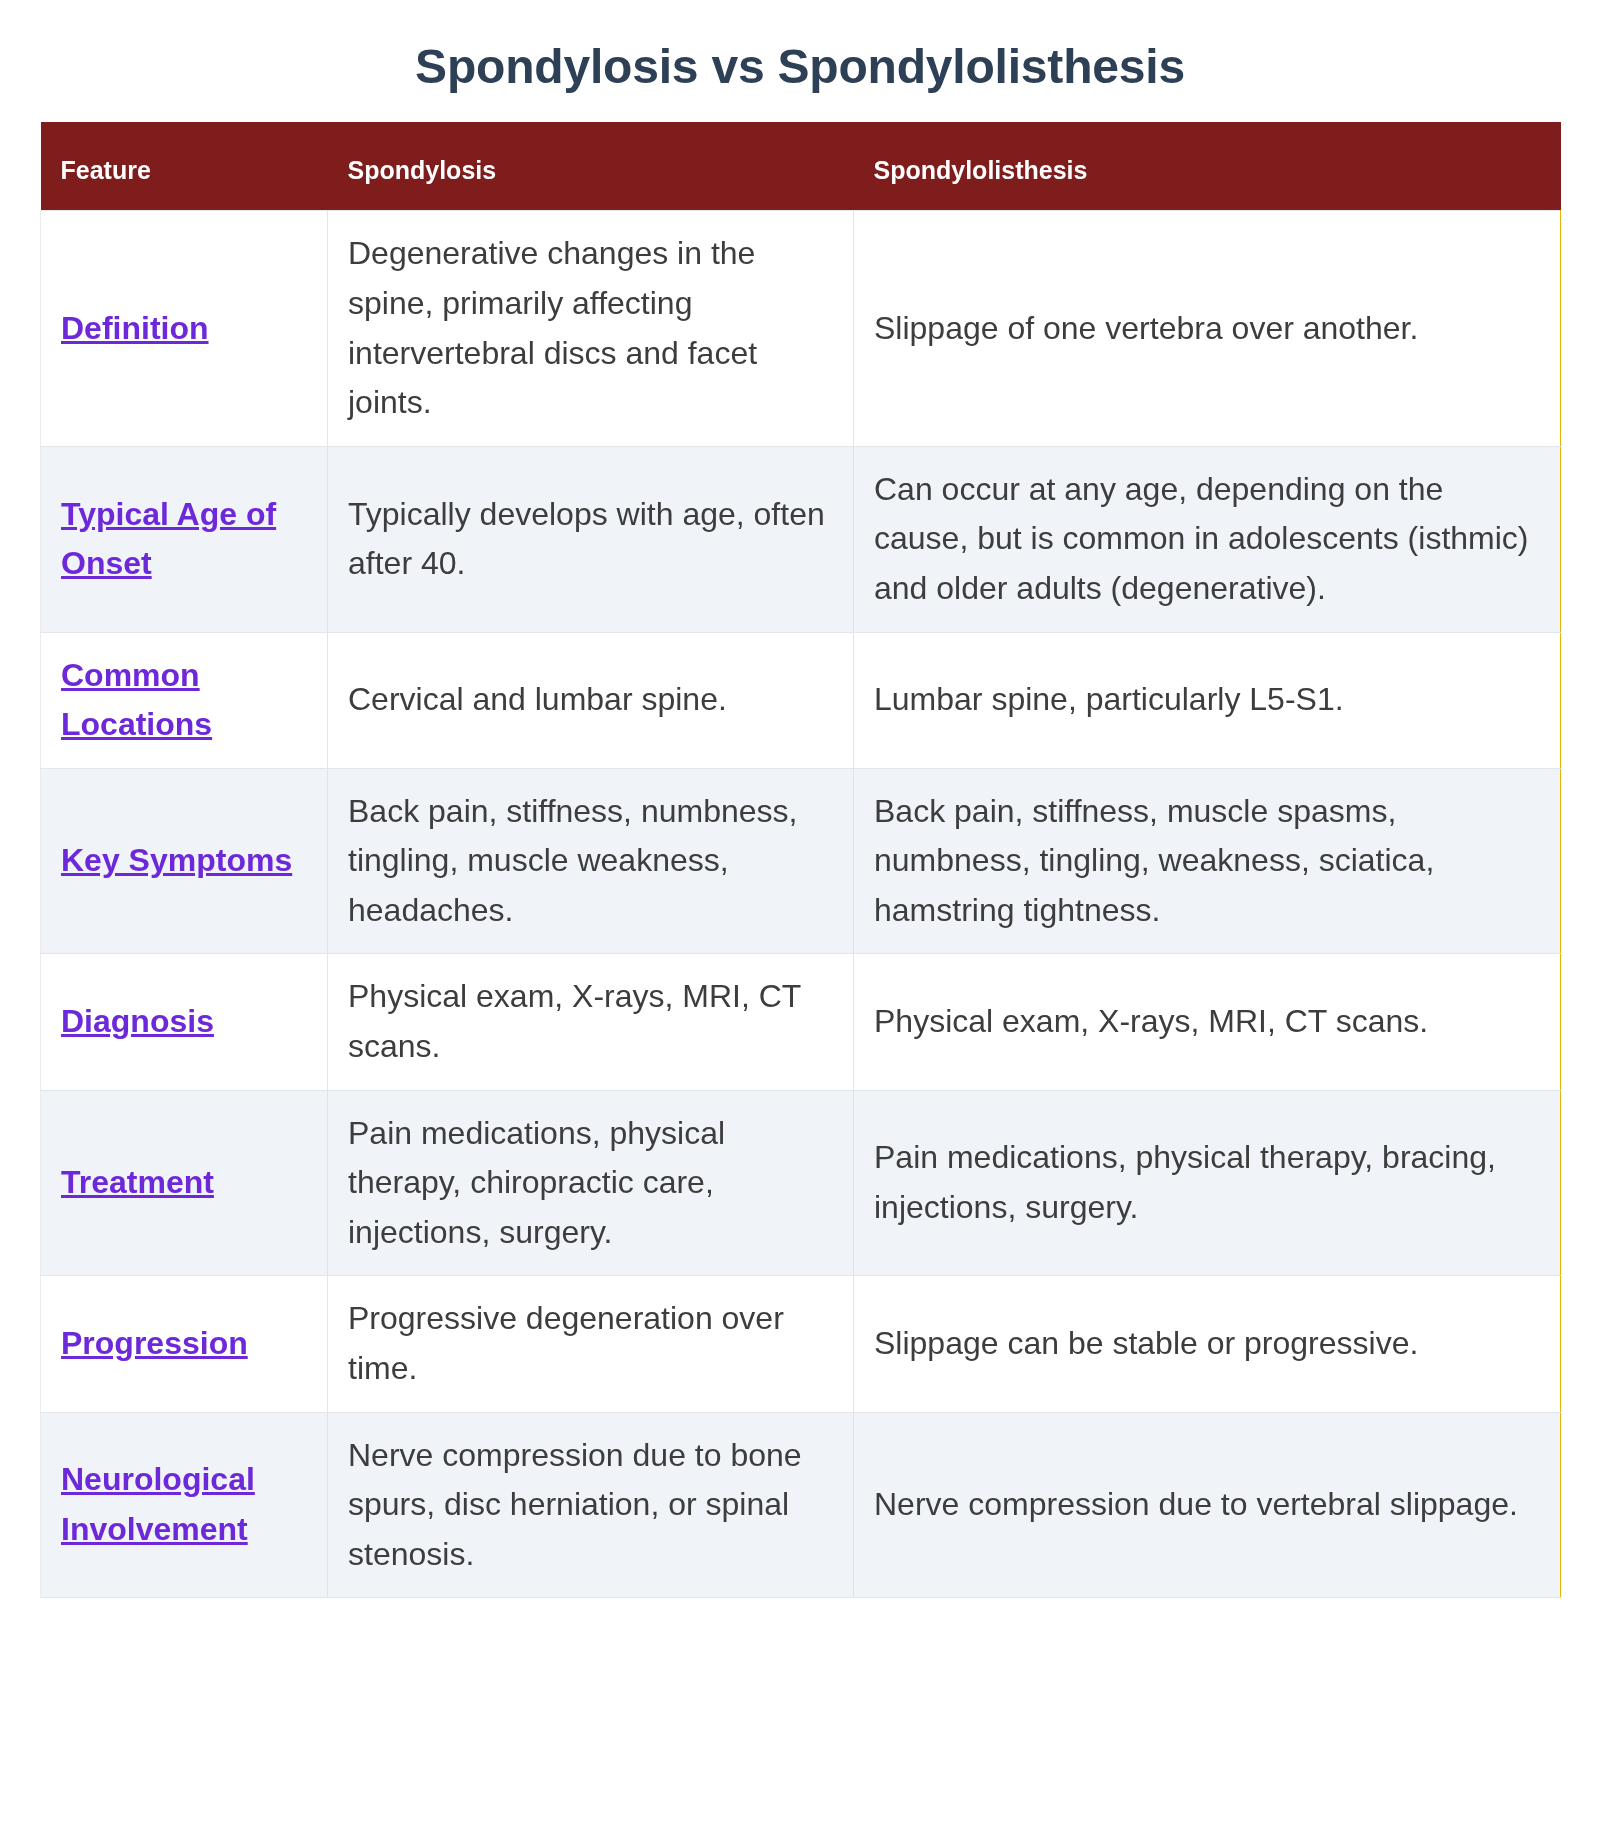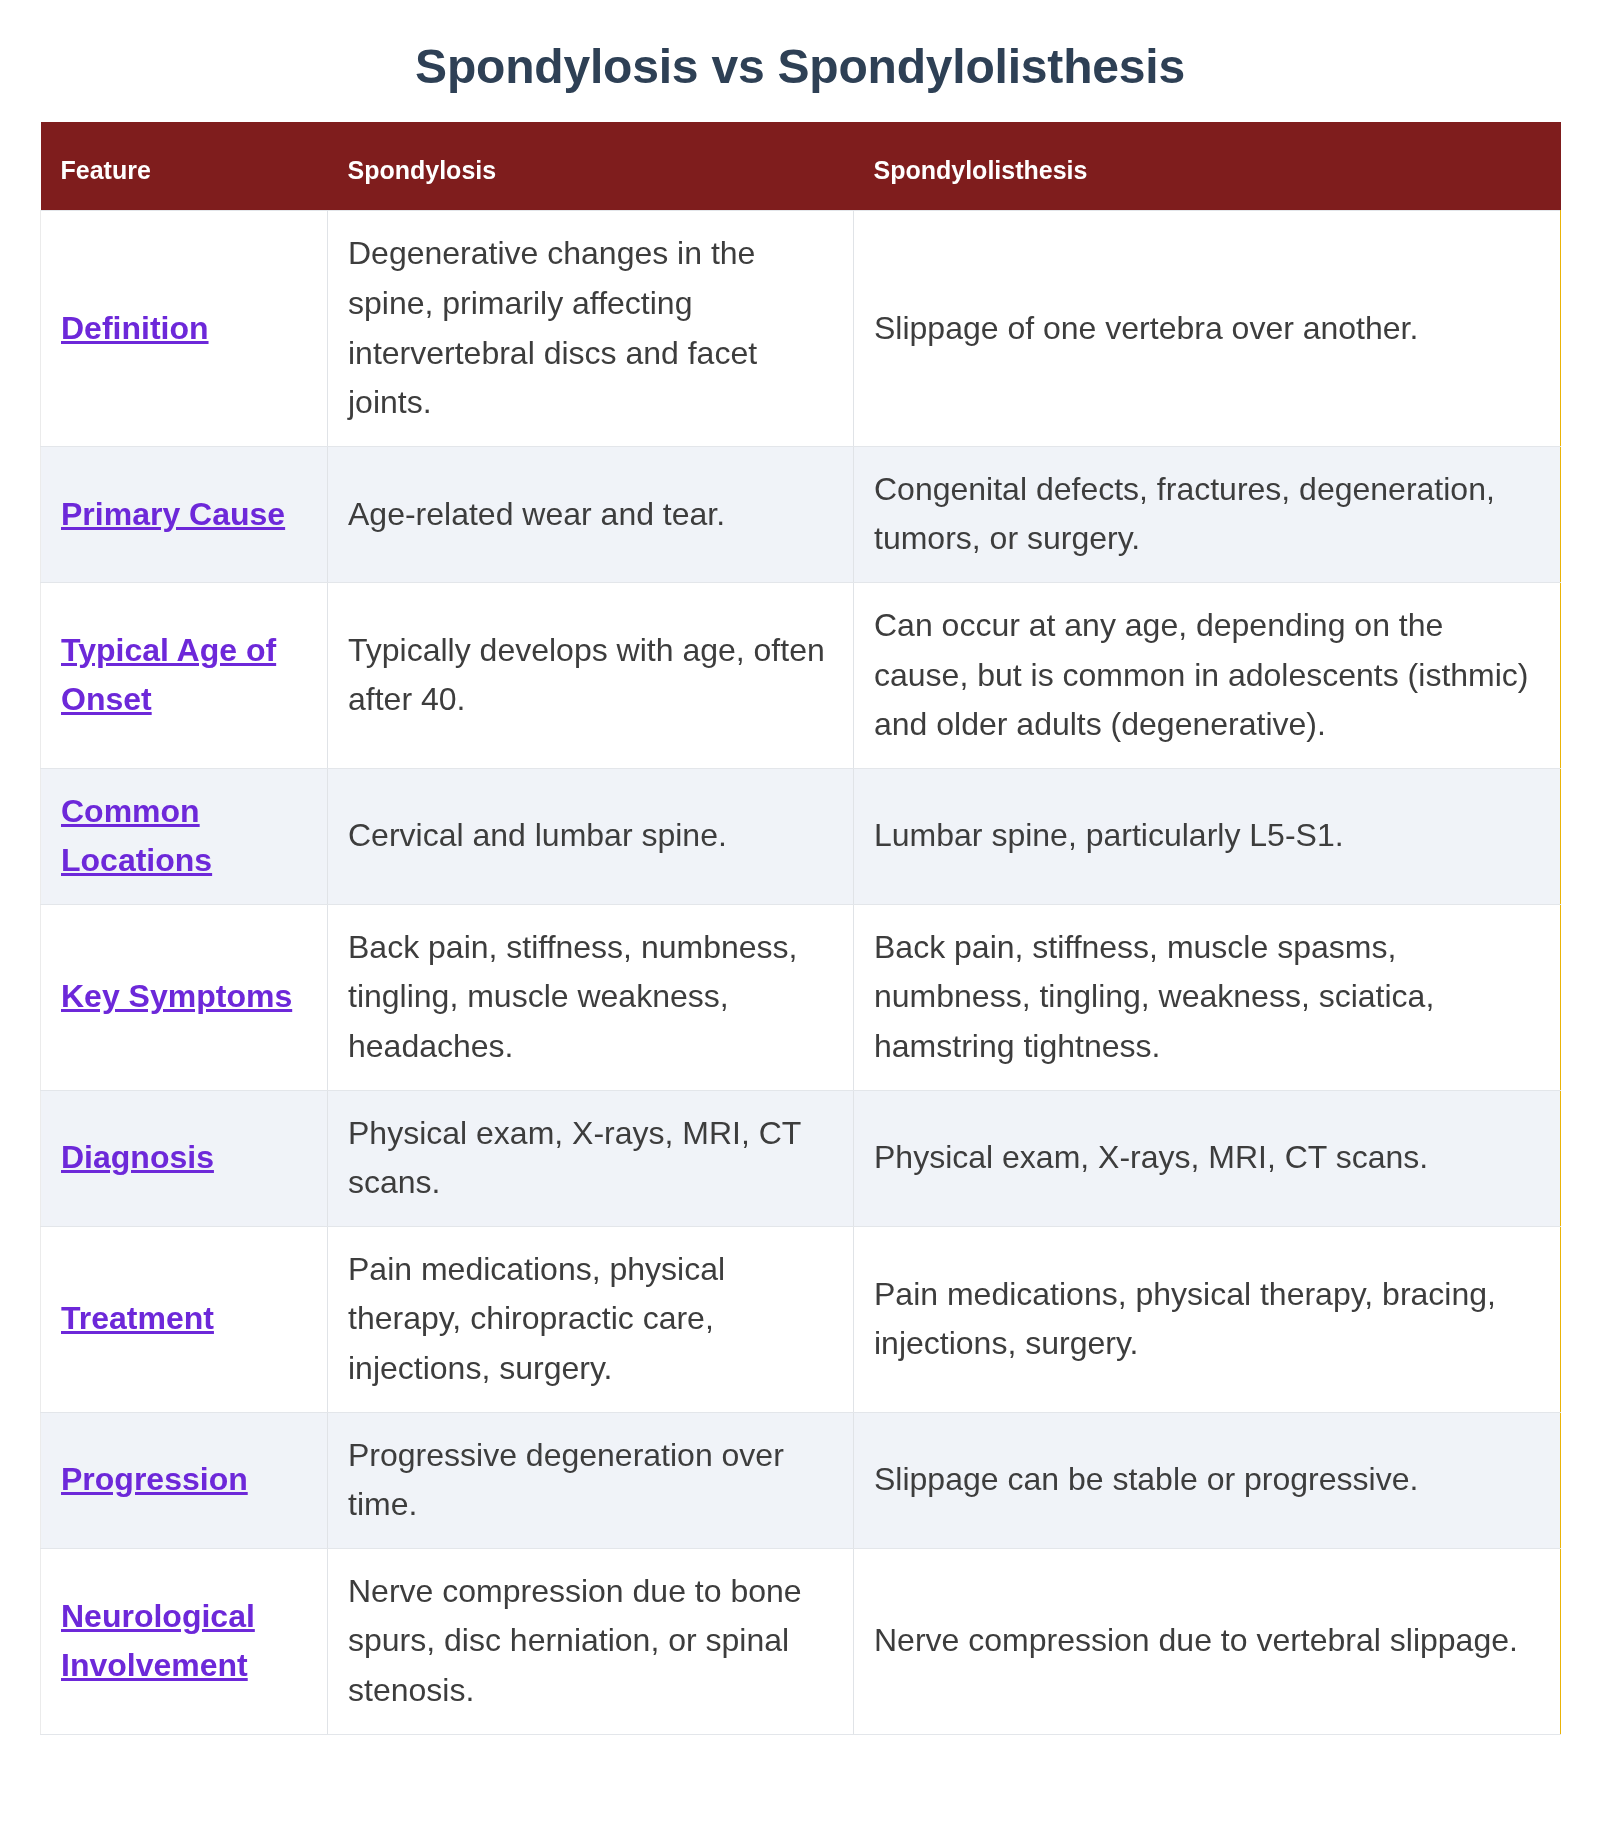--- a/index.html
+++ b/index.html
@@ -116,25 +116,20 @@
         </tr>
       </thead>
       <tbody>
 
         <tr>
           <td class="feature-cell">Definition</td>
           <td>Degenerative changes in the spine, primarily affecting intervertebral discs and facet joints.</td>
           <td>Slippage of one vertebra over another.</td>
         </tr>
 
-        <tr>
-          <td class="feature-cell">Primary Cause</td>
-          <td>Age-related wear and tear.</td>
-          <td>Congenital defects, fractures, degeneration, tumors, or surgery.</td>
-        </tr>
 
 
         <tr>
           <td class="feature-cell">Typical Age of Onset</td>
           <td>Typically develops with age, often after 40.</td>
           <td>Can occur at any age, depending on the cause, but is common in adolescents (isthmic) and older adults (degenerative).</td>
         </tr>
 
         <tr>
           <td class="feature-cell">Common Locations</td>

